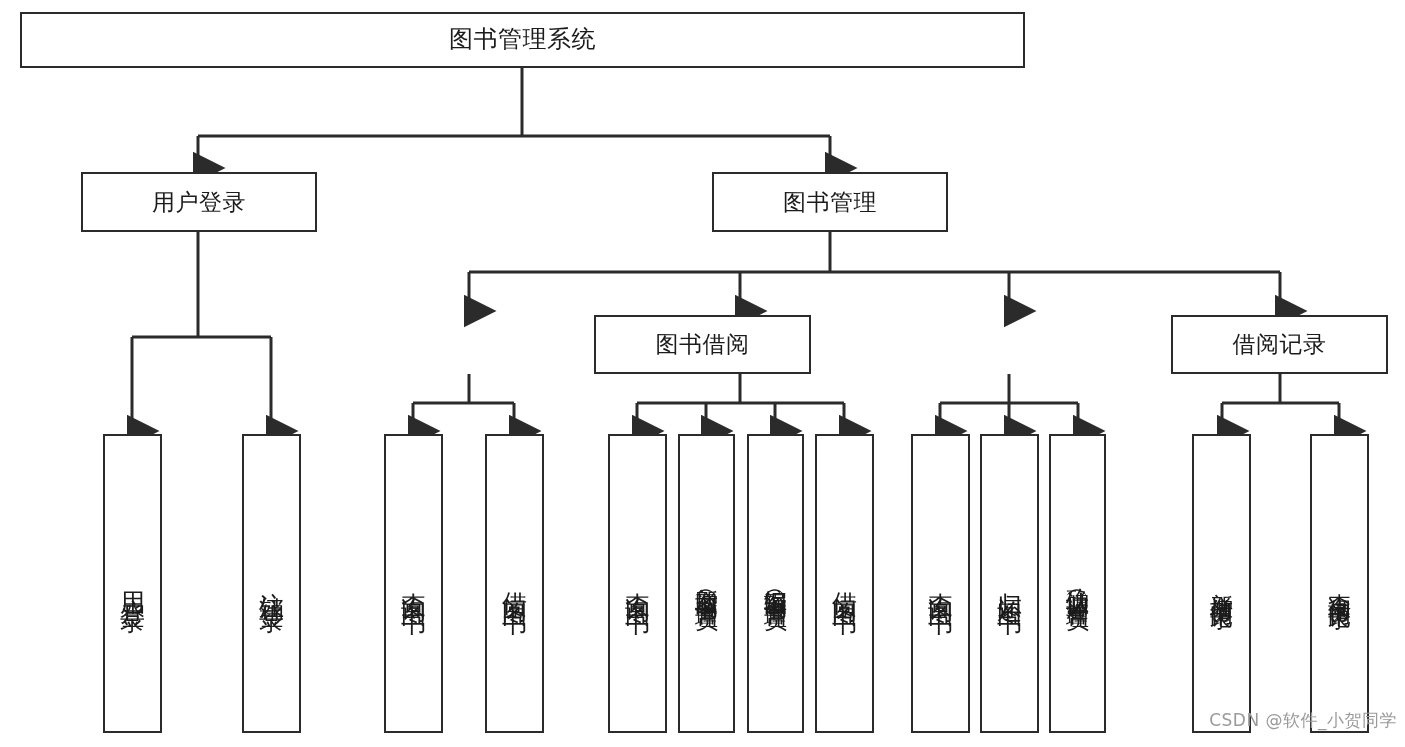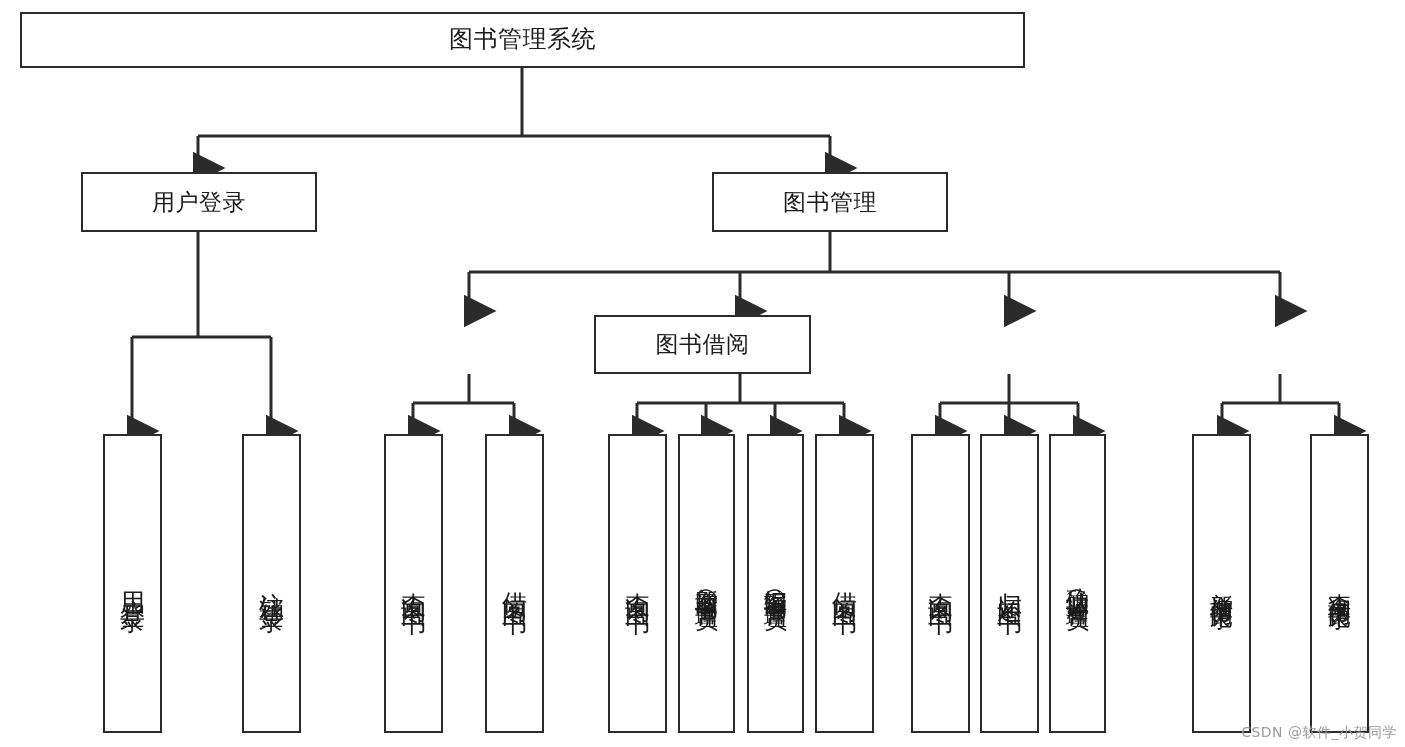--- a/index.html
+++ b/index.html
@@ -65,22 +65,22 @@
     white-space: nowrap;
     max-height: 100%;
   }
   .node.vert.narrow .node-label {
     font-size: 23px;
     letter-spacing: 3px;
   }
   #watermark {
     position: absolute;
     right: 8px;
-    bottom: 5px;
-    font-size: 14px;
+    bottom: 15px;
+    font-size: 17px;
     color: #9a9a9a;
     white-space: nowrap;
     letter-spacing: 0.5px;
   }
 </style>
 </head>
 <body>
 
 <div id="diagram-root">
 
@@ -147,20 +147,23 @@
   <div class="node horiz" style="left:712px; top:172px; width:236px; height:60px;">
     <span class="node-label">图书管理</span>
   </div>
 
 
   <div class="node horiz" style="left:594px; top:315px; width:217px; height:59px;">
     <span class="node-label">图书借阅</span>
   </div>
 
 
+  <div class="node horiz" style="left:1171px; top:315px; width:217px; height:59px;">
+    <span class="node-label">借阅记录</span>
+  </div>
 
   <div class="node vert" style="left:103px; top:434px; width:59px; height:299px;">
     <span class="node-label">用户登录</span>
   </div>
 
   <div class="node vert" style="left:242px; top:434px; width:59px; height:299px;">
     <span class="node-label">注销登录</span>
   </div>
 
   <div class="node vert" style="left:384px; top:434px; width:59px; height:299px;">

